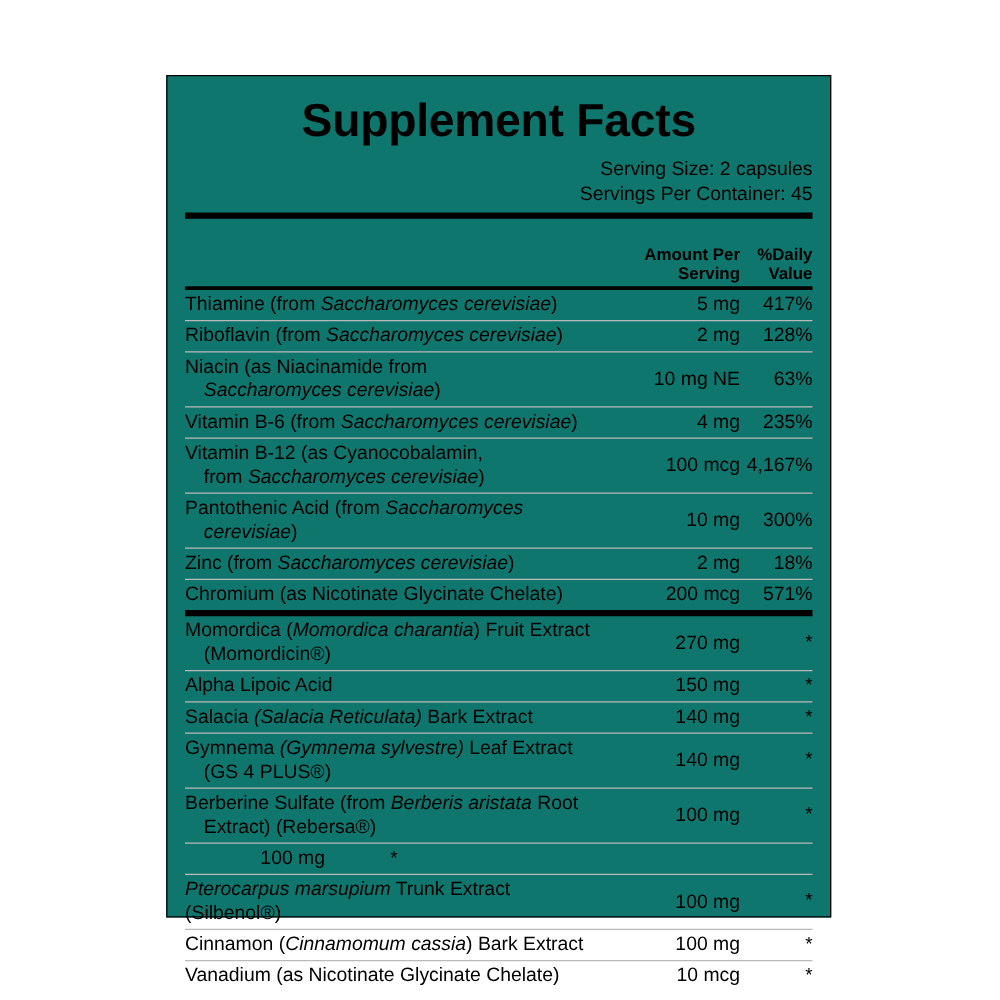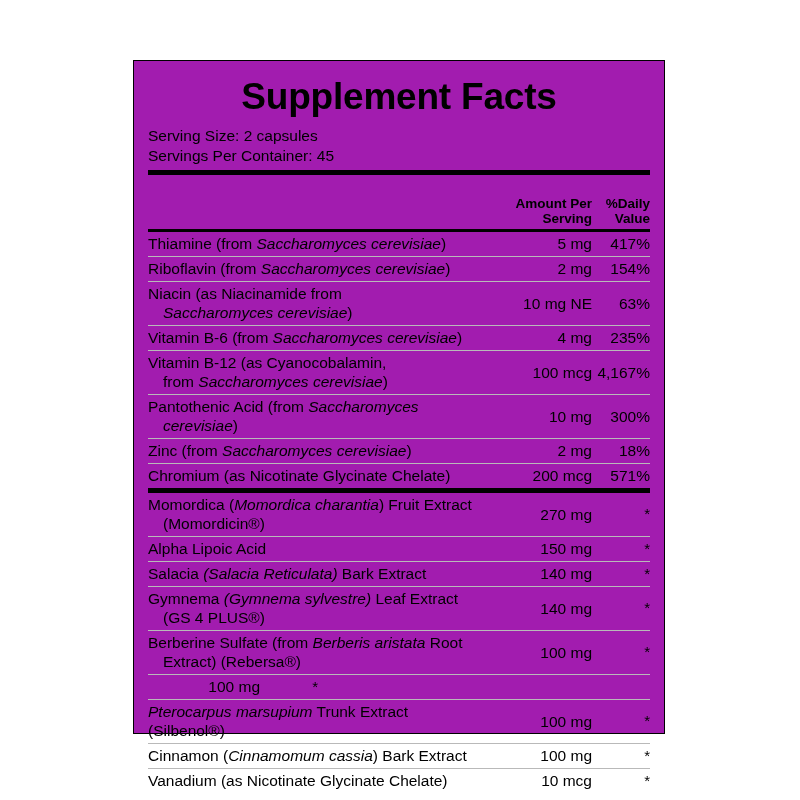--- a/index.html
+++ b/index.html
@@ -17,21 +17,21 @@
   }
 
   #panel {
     position: absolute;
     left: 133px;
     top: 60px;
     width: 532px;
     height: 674px;
     border: 1.5px solid #000000;
     box-sizing: border-box;
-    background: #a21caf;
+    background: #0f766e;
   }
 
   .inner {
     position: relative;
     padding: 0 14px;
     box-sizing: border-box;
     width: 100%;
   }
 
   
@@ -43,20 +43,21 @@
     line-height: 1.0;
     margin: 17px 0 0 0;
     white-space: nowrap;
   }
 
   
   .serving-line {
     font-size: 15.5px;
     line-height: 20px;
     white-space: nowrap;
+    text-align: right;
   }
   #serving-block { margin-top: 11px; }
 
   
   .rule-thick {
     height: 5px;
     background: #000000;
     margin: 4px 0 0 0;
   }
   .rule-thick-tight {
@@ -160,21 +161,21 @@
     <div id="nutrient-rows">
         <div class="row">
           <div class="row-name">Thiamine (from <em class="sci">Saccharomyces cerevisiae</em>)</div>
           <div class="row-amt">5 mg</div>
           <div class="row-dv">417%</div>
         </div>
         <div class="rule-hair"></div>
         <div class="row">
           <div class="row-name">Riboflavin (from <em class="sci">Saccharomyces cerevisiae</em>)</div>
           <div class="row-amt">2 mg</div>
-          <div class="row-dv">154%</div>
+          <div class="row-dv">128%</div>
         </div>
         <div class="rule-hair"></div>
         <div class="row">
           <div class="row-name">Niacin (as Niacinamide from<span class="cont"><em class="sci">Saccharomyces cerevisiae</em>)</span></div>
           <div class="row-amt">10 mg NE</div>
           <div class="row-dv">63%</div>
         </div>
         <div class="rule-hair"></div>
         <div class="row">
           <div class="row-name">Vitamin B-6 (from <em class="sci">Saccharomyces cerevisiae</em>)</div>

